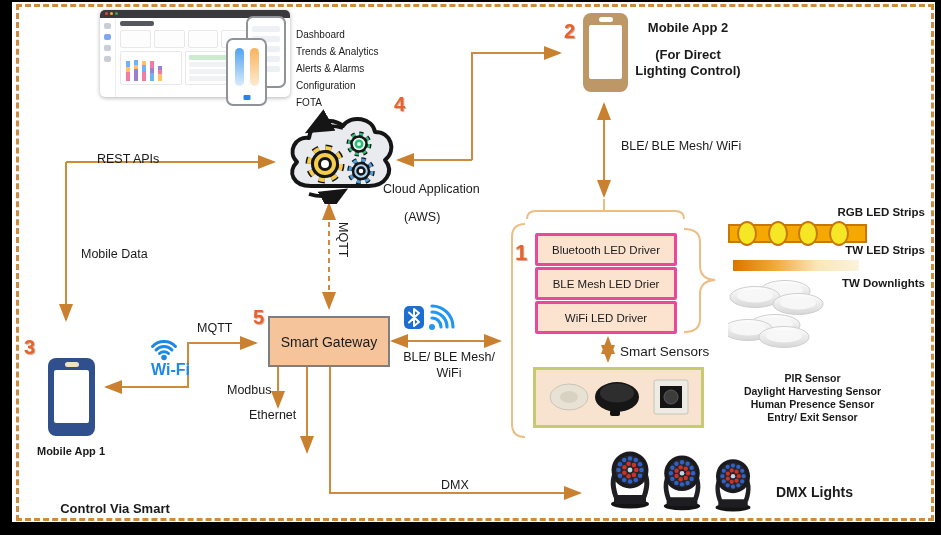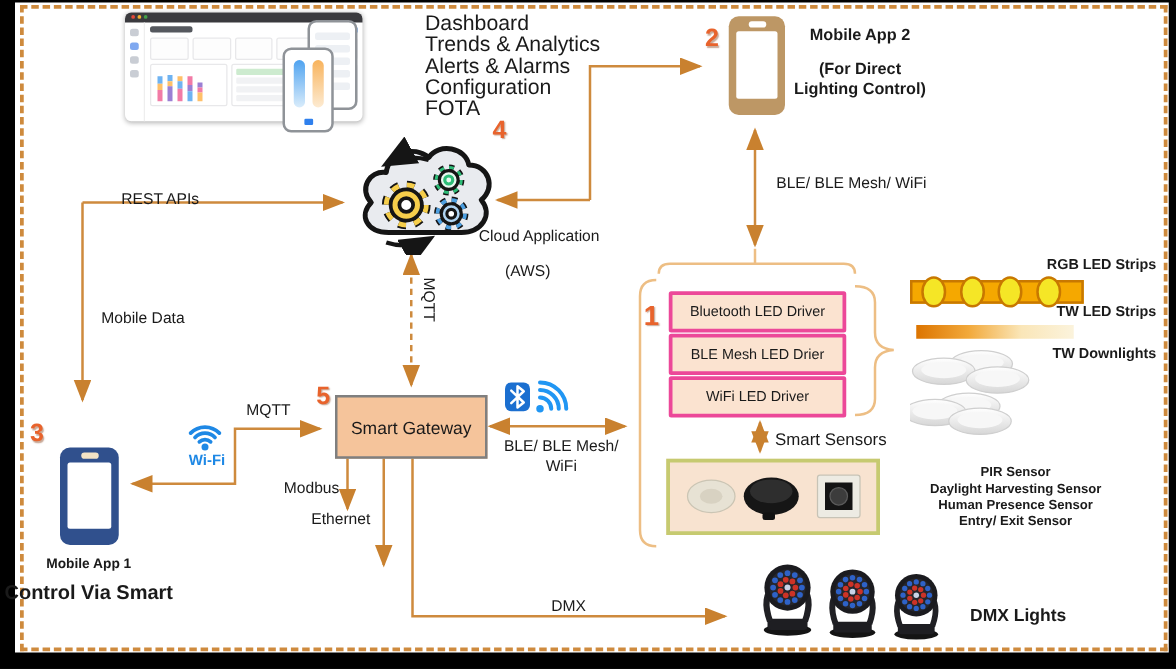--- a/index.html
+++ b/index.html
@@ -58,21 +58,21 @@
   .dash-right{width:30px;height:34px;border:1px solid #E8E8EA;border-radius:2px;padding:3px;display:flex;flex-direction:column;gap:3px;box-sizing:border-box;}
   .rrow{height:4px;background:#EEF0F2;border-radius:1px;}
   .mock-phone{position:absolute;background:#fff;border:2px solid #8F9398;border-radius:7px;}
   .sliders{position:absolute;left:0;right:0;top:8px;display:flex;justify-content:center;gap:6px;}
   .slider{width:9px;height:38px;border-radius:5px;}
   .sl-blue{background:linear-gradient(180deg,#4FA3F0,#D9ECFB);}
   .sl-orange{background:linear-gradient(180deg,#F8B35C,#FDEBD2);}
   .home-dot{position:absolute;bottom:4px;left:50%;transform:translateX(-50%);width:7px;height:5px;background:#2F80ED;border-radius:1px;}
   .mini-rows{position:absolute;left:4px;right:4px;top:8px;display:flex;flex-direction:column;gap:4px;}
   .mini-rows div{height:6px;background:#EDF0F4;border-radius:2px;}
-  .wifi-word{position:absolute;color:#1E88E5;font-weight:700;font-size:12px;}
+  .wifi-word{position:absolute;color:#1E88E5;font-weight:700;font-size:16px;}
   .bt-badge{position:absolute;left:404px;top:306px;width:20px;height:23px;background:#1B6FD0;border-radius:5px;}
   .dmx-label{font-size:14px;}
 </style>
 </head>
 <body>
 
 <div class="stage">
   <div class="slide"></div>
   <div class="dashed-border"></div>
 
@@ -185,21 +185,21 @@
       </div>
   </div>
   <div class="mock-phone" style="left:226px;top:38px;width:37px;height:64px;">
     <div class="sliders">
       <div class="slider sl-blue"></div>
       <div class="slider sl-orange"></div>
     </div>
     <div class="home-dot"></div>
   </div>
 
-  <div class="lbl" style="left:296px;top:10px;font-size:17px;line-height:17px;margin-left:44px;">
+  <div class="lbl" style="left:296px;top:26px;font-size:10px;line-height:17px;">
     <div>Dashboard</div>
     <div>Trends &amp; Analytics</div>
     <div>Alerts &amp; Alarms</div>
     <div>Configuration</div>
     <div>FOTA</div>
   </div>
 
   <svg style="position:absolute;left:281px;top:108px;" width="120" height="96" viewBox="0 0 120 96">
     <defs>
       <marker id="ahb" markerWidth="9" markerHeight="8" refX="6" refY="3.5" orient="auto">
@@ -273,21 +273,21 @@
     <circle cx="18" cy="21.5" r="2.8" fill="#1E88E5"></circle>
   </svg>
   <div class="wifi-word" style="left:151px;top:361px;">Wi-Fi</div>
 
   <div class="num" style="left:24px;top:336px;">3</div>
   <div class="phone" style="left:48px;top:358px;width:47px;height:78px;background:#30508D;">
     <div class="notch" style="background:#F2E2C5;"></div>
     <div class="screen"></div>
   </div>
   <div class="lbl bold center" style="left:1px;top:445px;width:140px;font-size:11px;">Mobile App 1</div>
-  <div class="lbl bold center" style="left:1px;top:466px;width:140px;font-size:16px;">Control Via Smart</div>
+  <div class="lbl bold center" style="left:1px;top:501px;width:140px;font-size:13px;padding-left:44px;">Control Via Smart</div>
 
   <div class="num" style="left:515px;top:240px;font-size:22px;">1</div>
   <div class="driver" style="top:233px;">
     <span>Bluetooth LED Driver</span>
   </div>
   <div class="driver" style="top:267px;">
     <span>BLE  Mesh LED Drier</span>
   </div>
   <div class="driver" style="top:301px;">
     <span>WiFi LED Driver</span>

